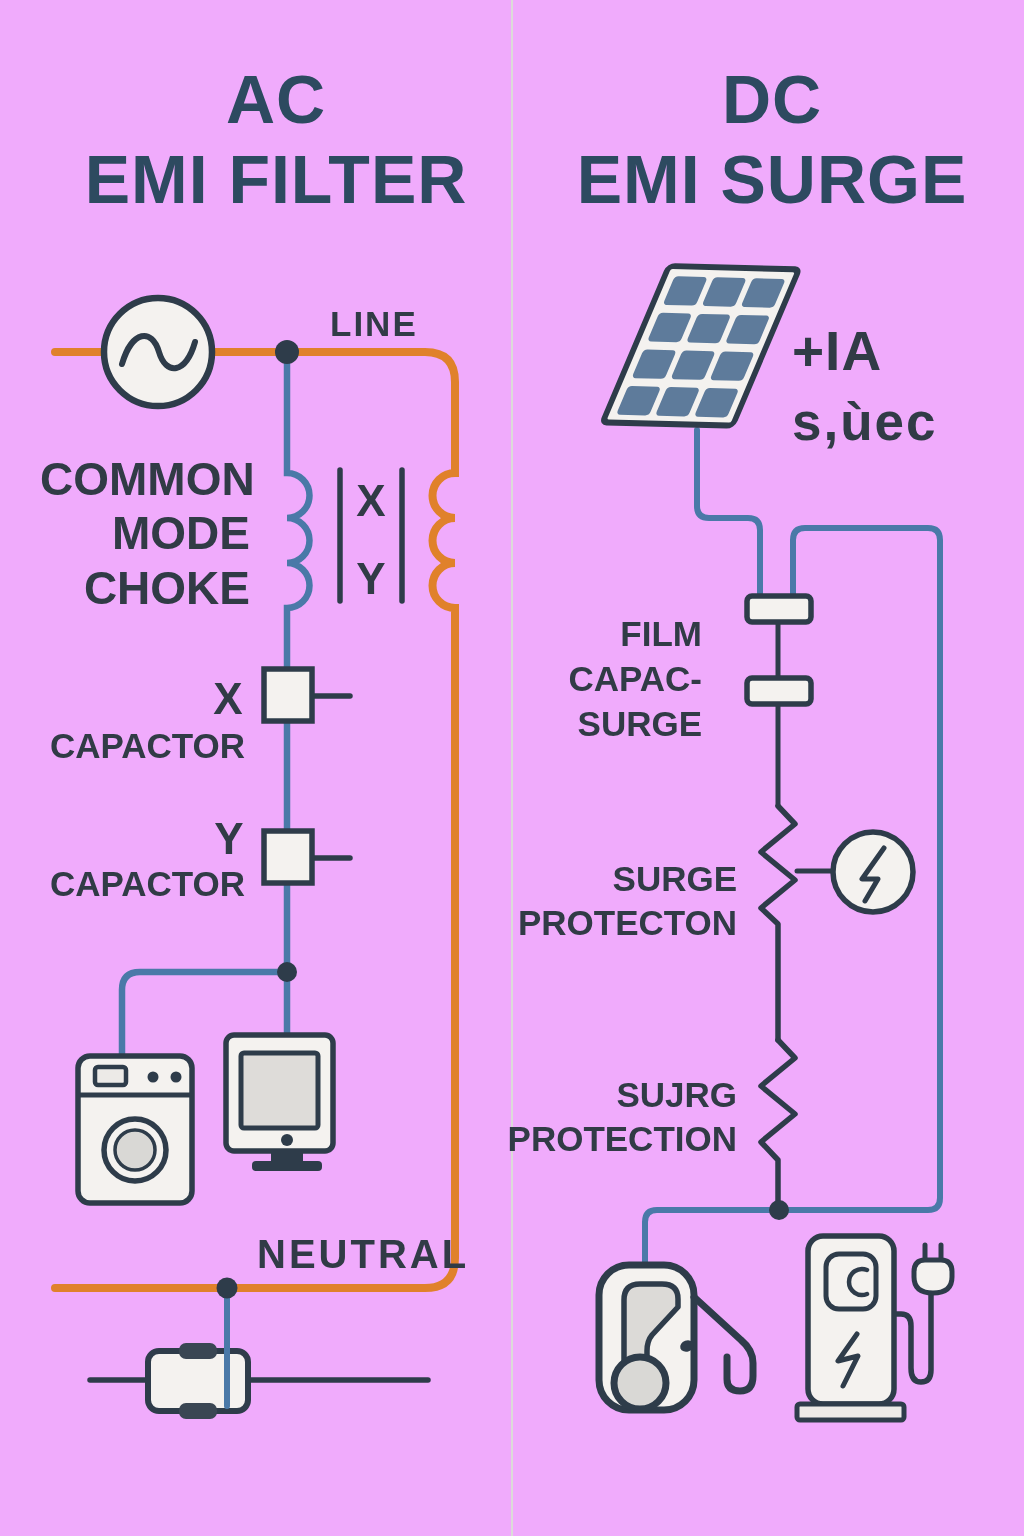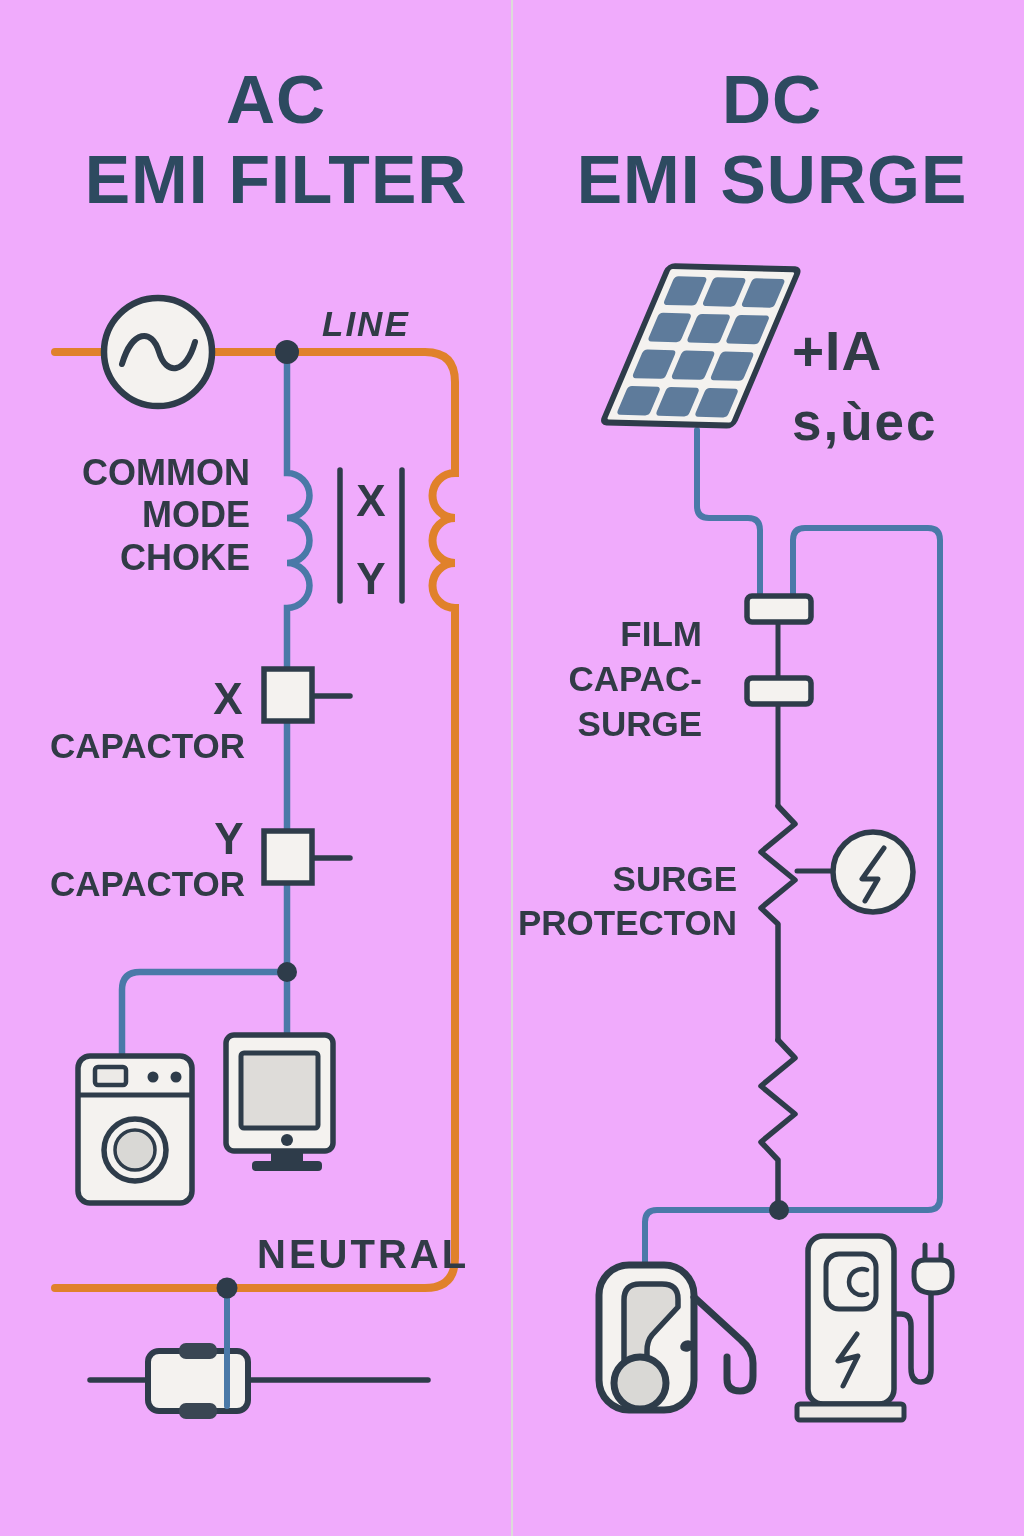--- a/index.html
+++ b/index.html
@@ -166,23 +166,23 @@
       </g>
     </g>
   </svg>
 
   <div class="title" style="left:36px;top:60px;width:480px;position:absolute;">AC
 EMI FILTER</div>
 
   <div class="title" style="left:532px;top:60px;width:480px;position:absolute;">DC
 EMI SURGE</div>
 
-  <div class="lbl" style="left:322px;top:303px;font-size:35px;letter-spacing:2px;font-style:italic;">LINE</div>
-
-  <div class="lbl right" style="left:40px;top:452px;width:210px;font-size:36px;line-height:1.18;">COMMON
+  <div class="lbl" style="left:330px;top:303px;font-size:35px;letter-spacing:2px;">LINE</div>
+
+  <div class="lbl right" style="left:40px;top:452px;width:210px;font-size:46px;line-height:1.18;">COMMON
 MODE
 CHOKE</div>
 
   <div class="lbl center" style="left:346px;top:474px;width:50px;font-size:44px;">X</div>
   <div class="lbl center" style="left:346px;top:552px;width:50px;font-size:44px;">Y</div>
 
   <div class="lbl center" style="left:204px;top:672px;width:48px;font-size:44px;">X</div>
   <div class="lbl right" style="left:40px;top:725px;width:205px;font-size:35px;">CAPACTOR</div>
 
   <div class="lbl center" style="left:205px;top:812px;width:48px;font-size:44px;">Y</div>
@@ -193,14 +193,16 @@
   <div class="lbl" style="left:792px;top:318px;font-size:55px;font-weight:600;letter-spacing:1px;">+IA</div>
   <div class="lbl" style="left:792px;top:390px;font-size:53px;font-weight:600;letter-spacing:2px;">s,ùec</div>
 
   <div class="lbl right" style="left:470px;top:612px;width:232px;font-size:35px;line-height:1.28;">FILM
 CAPAC-
 SURGE</div>
 
   <div class="lbl right" style="left:470px;top:857px;width:267px;font-size:35px;line-height:1.25;">SURGE
 PROTECTON</div>
 
+  <div class="lbl right" style="left:460px;top:1073px;width:277px;font-size:35px;line-height:1.25;">SUJRG
+PROTECTION</div>
 
 </div>
 
 </body></html>

